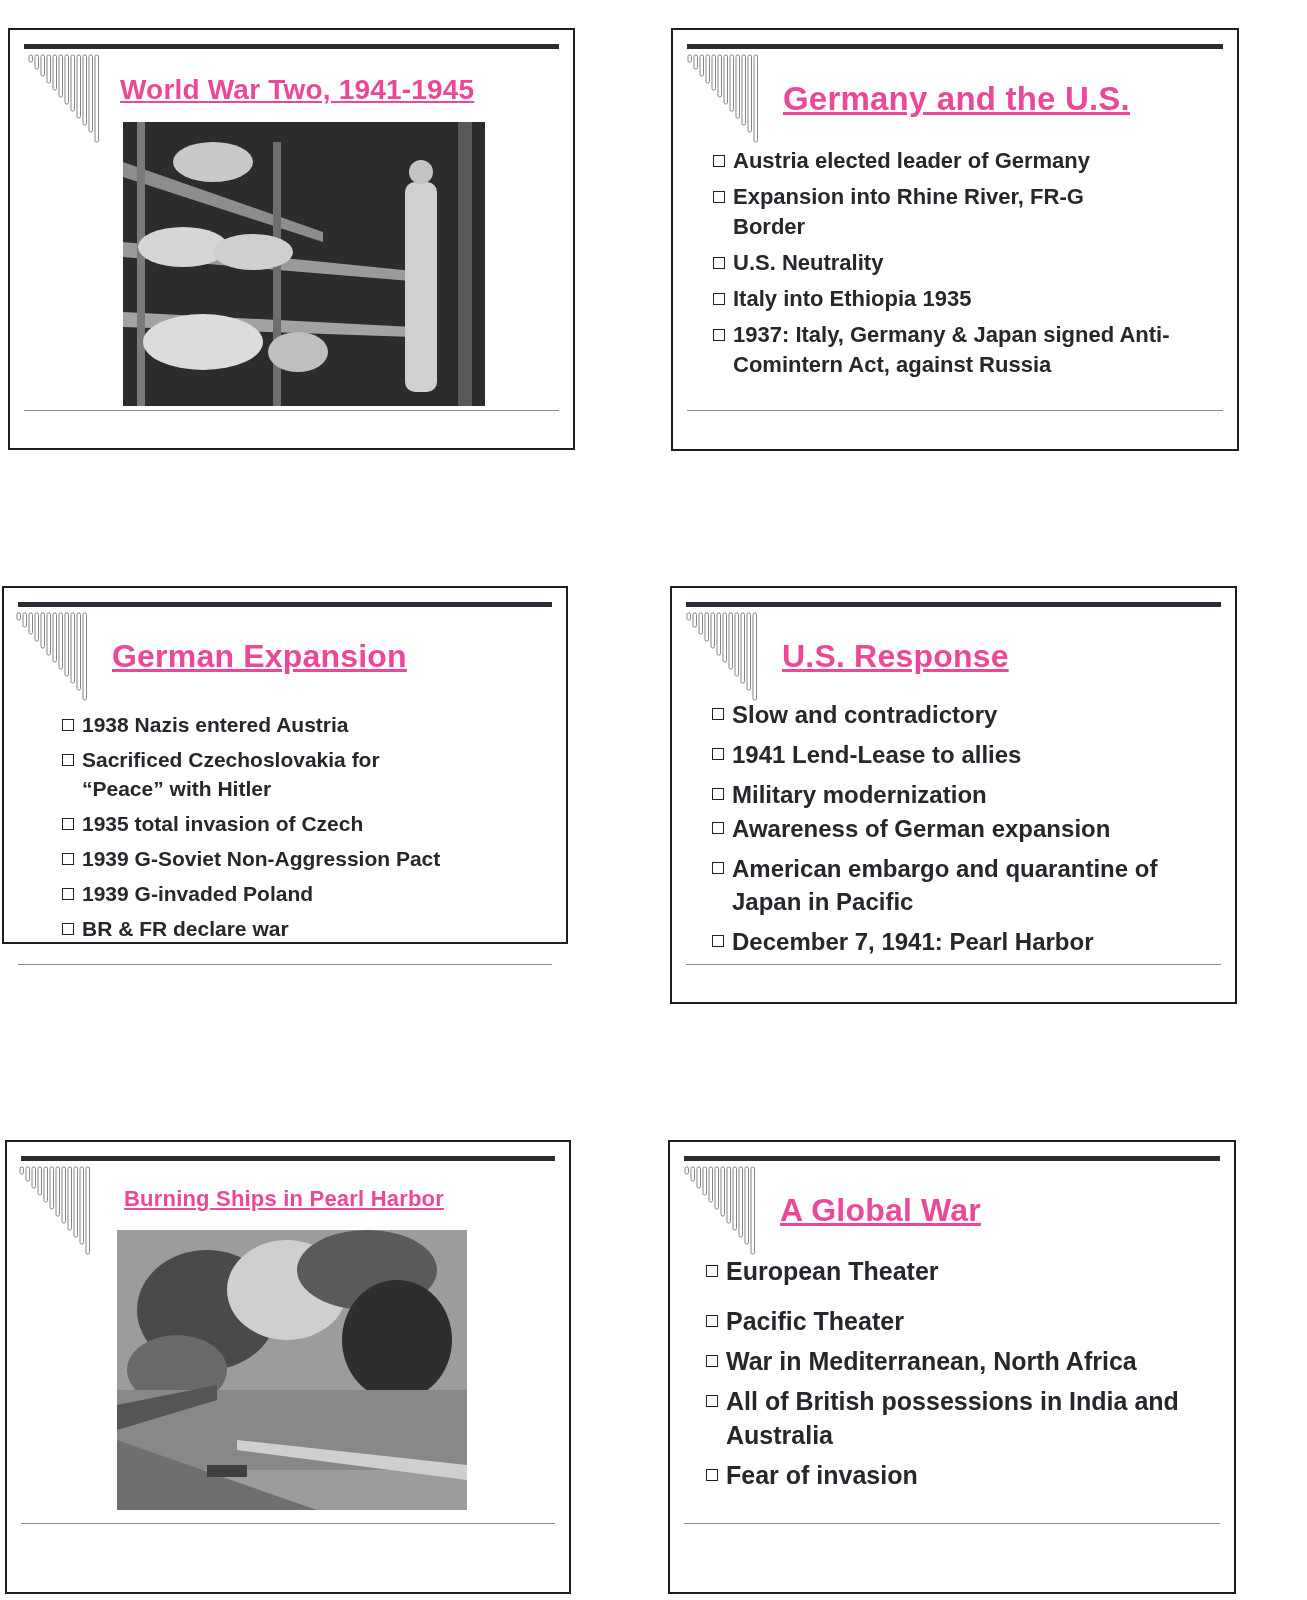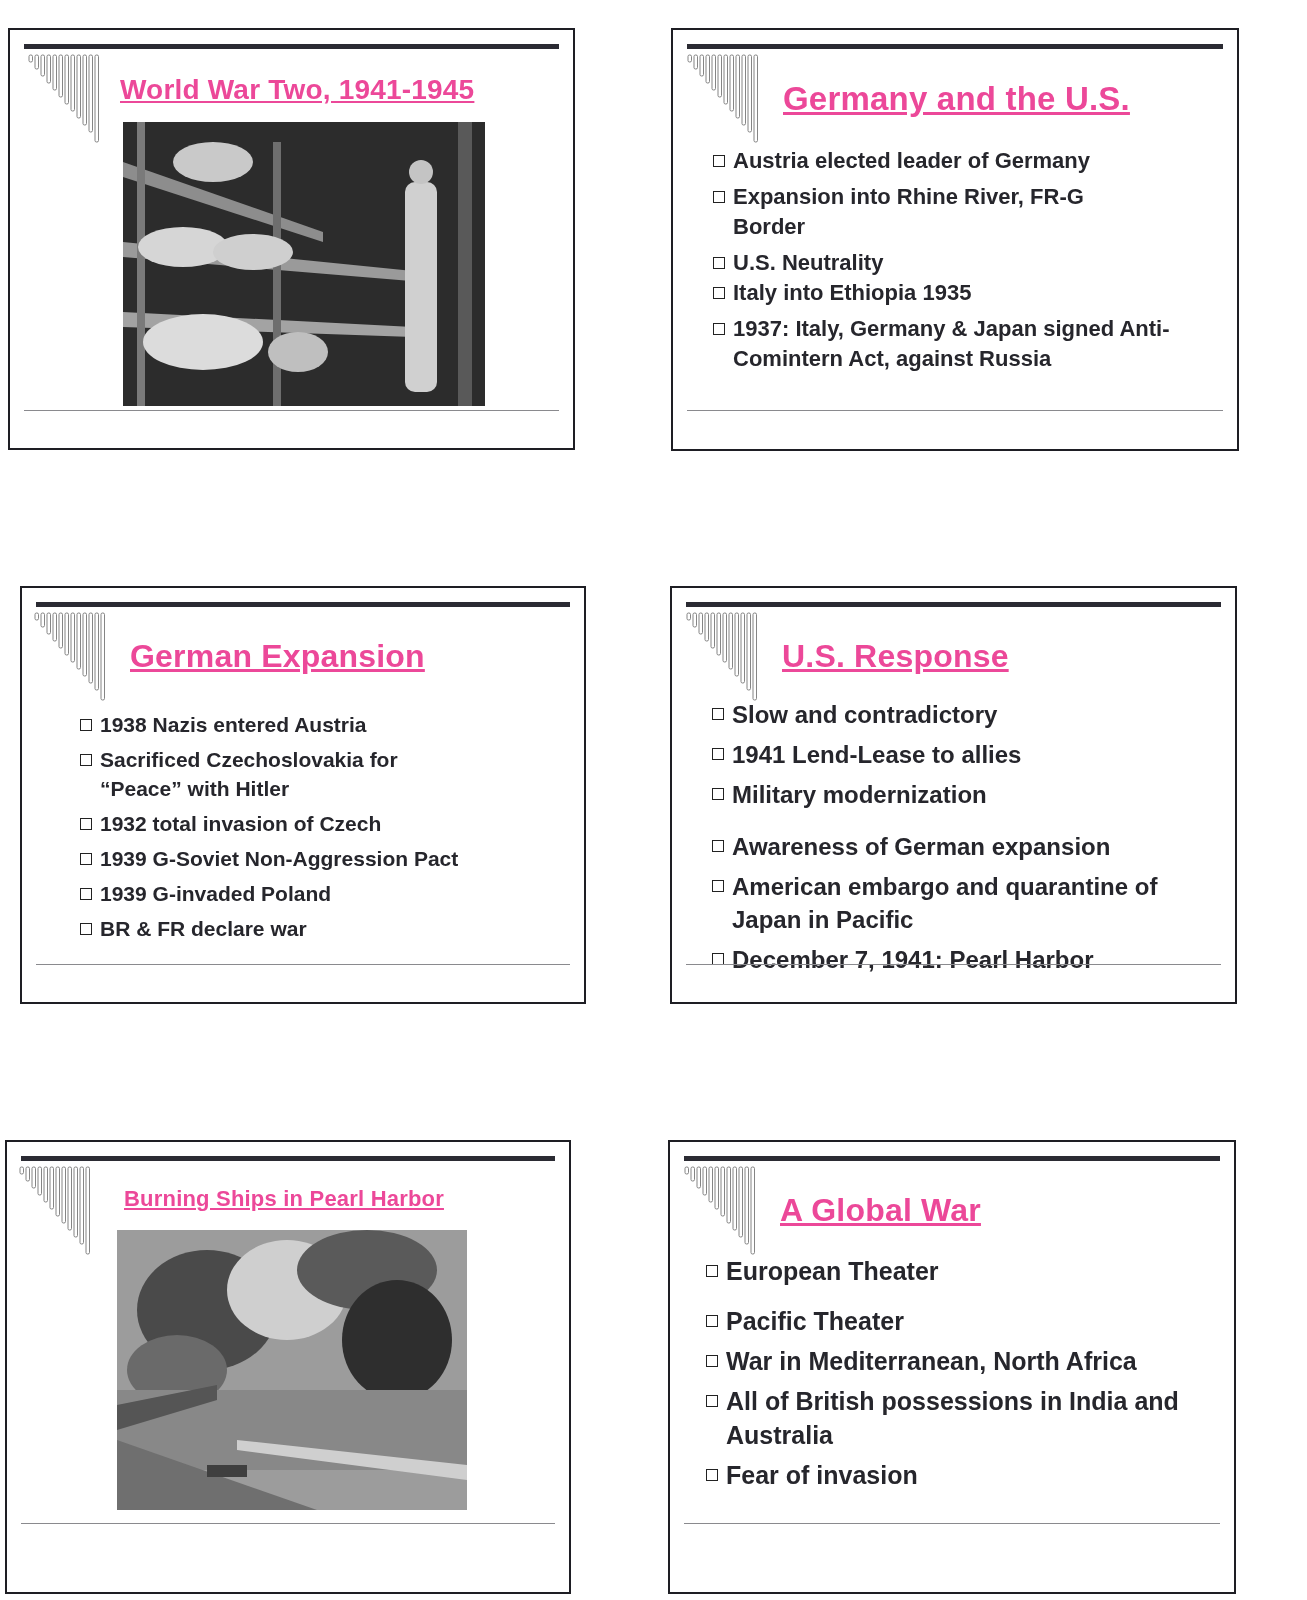--- a/index.html
+++ b/index.html
@@ -130,54 +130,54 @@
 
 <div class="slide" style="left:671px; top:28px; width:568px; height:423px;">
   <div class="top-rule"></div>
   <svg class="comb" viewBox="0 0 80 92" style="left:14px;">
       <use href="#comb-shape"></use>
     </svg>
   <div class="slide-title" style="left:110px; top:50px; font-size:33px;">Germany and the U.S.</div>
   <ul class="bullets" style="left:40px; top:116px; width:510px; font-size:22px; line-height:30px;">
     <li style="margin-bottom:6px;"><span class="box" style="top:9px;"></span><span>Austria elected leader of Germany</span></li>
     <li style="margin-bottom:6px;"><span class="box" style="top:9px;"></span><span style="display:inline-block; width:420px;">Expansion into Rhine River, FR-G Border</span></li>
-    <li style=""><span class="box" style="top:9px;"></span><span>U.S. Neutrality</span></li>
+    <li style="margin-bottom:6px;"><span class="box" style="top:9px;"></span><span>U.S. Neutrality</span></li>
     <li style="margin-bottom:6px;"><span class="box" style="top:9px;"></span><span>Italy into Ethiopia 1935</span></li>
     <li><span class="box" style="top:9px;"></span><span style="display:inline-block; width:460px;">1937: Italy, Germany &amp; Japan signed Anti-Comintern Act, against Russia</span></li>
   </ul>
   <div class="bottom-rule" style="top:380px;"></div>
 </div>
 
-<div class="slide" style="left:20px; top:586px; width:566px; height:418px;">
+<div class="slide" style="left:2px; top:586px; width:566px; height:358px;">
   <div class="top-rule"></div>
   <svg class="comb" viewBox="0 0 80 92" style="left:12px;">
       <use href="#comb-shape"></use>
     </svg>
   <div class="slide-title" style="left:108px; top:50px; font-size:32px;">German Expansion</div>
   <ul class="bullets" style="left:58px; top:122px; width:490px; font-size:21px; line-height:29px;">
     <li style="margin-bottom:6px;"><span class="box" style="top:9px;"></span><span>1938 Nazis entered Austria</span></li>
     <li style="margin-bottom:6px;"><span class="box" style="top:9px;"></span><span style="display:inline-block; width:370px;">Sacrificed Czechoslovakia for “Peace” with Hitler</span></li>
-    <li style="margin-bottom:6px;"><span class="box" style="top:9px;"></span><span>1932 total invasion of Czech</span></li>
+    <li style="margin-bottom:6px;"><span class="box" style="top:9px;"></span><span>1935 total invasion of Czech</span></li>
     <li style="margin-bottom:6px;"><span class="box" style="top:9px;"></span><span>1939 G-Soviet Non-Aggression Pact</span></li>
     <li style="margin-bottom:6px;"><span class="box" style="top:9px;"></span><span>1939 G-invaded Poland</span></li>
     <li><span class="box" style="top:9px;"></span><span>BR &amp; FR declare war</span></li>
   </ul>
   <div class="bottom-rule" style="top:376px;"></div>
 </div>
 
 <div class="slide" style="left:670px; top:586px; width:567px; height:418px;">
   <div class="top-rule"></div>
   <svg class="comb" viewBox="0 0 80 92" style="left:14px;">
       <use href="#comb-shape"></use>
     </svg>
   <div class="slide-title" style="left:110px; top:50px; font-size:32px;">U.S. Response</div>
   <ul class="bullets" style="left:40px; top:110px; width:510px; font-size:24px; line-height:33px;">
     <li style="margin-bottom:7px;"><span class="box" style="top:10px;"></span><span>Slow and contradictory</span></li>
     <li style="margin-bottom:7px;"><span class="box" style="top:10px;"></span><span>1941 Lend-Lease to allies</span></li>
-    <li style="margin-bottom:19px;"><span class="box" style="top:10px;"></span><span>Military modernization</span></li>
+    <li style="margin-bottom:1px;"><span class="box" style="top:10px;"></span><span>Military modernization</span></li>
     <li style="margin-bottom:7px;"><span class="box" style="top:10px;"></span><span>Awareness of German expansion</span></li>
     <li style="margin-bottom:7px;"><span class="box" style="top:10px;"></span><span style="display:inline-block; width:480px;">American embargo and quarantine of Japan in Pacific</span></li>
     <li><span class="box" style="top:10px;"></span><span>December 7, 1941: Pearl Harbor</span></li>
   </ul>
   <div class="bottom-rule" style="top:376px;"></div>
 </div>
 
 <div class="slide" style="left:5px; top:1140px; width:566px; height:454px;padding-left:17px;">
   <div class="top-rule"></div>
   <svg class="comb" viewBox="0 0 80 92" style="left:12px;">

